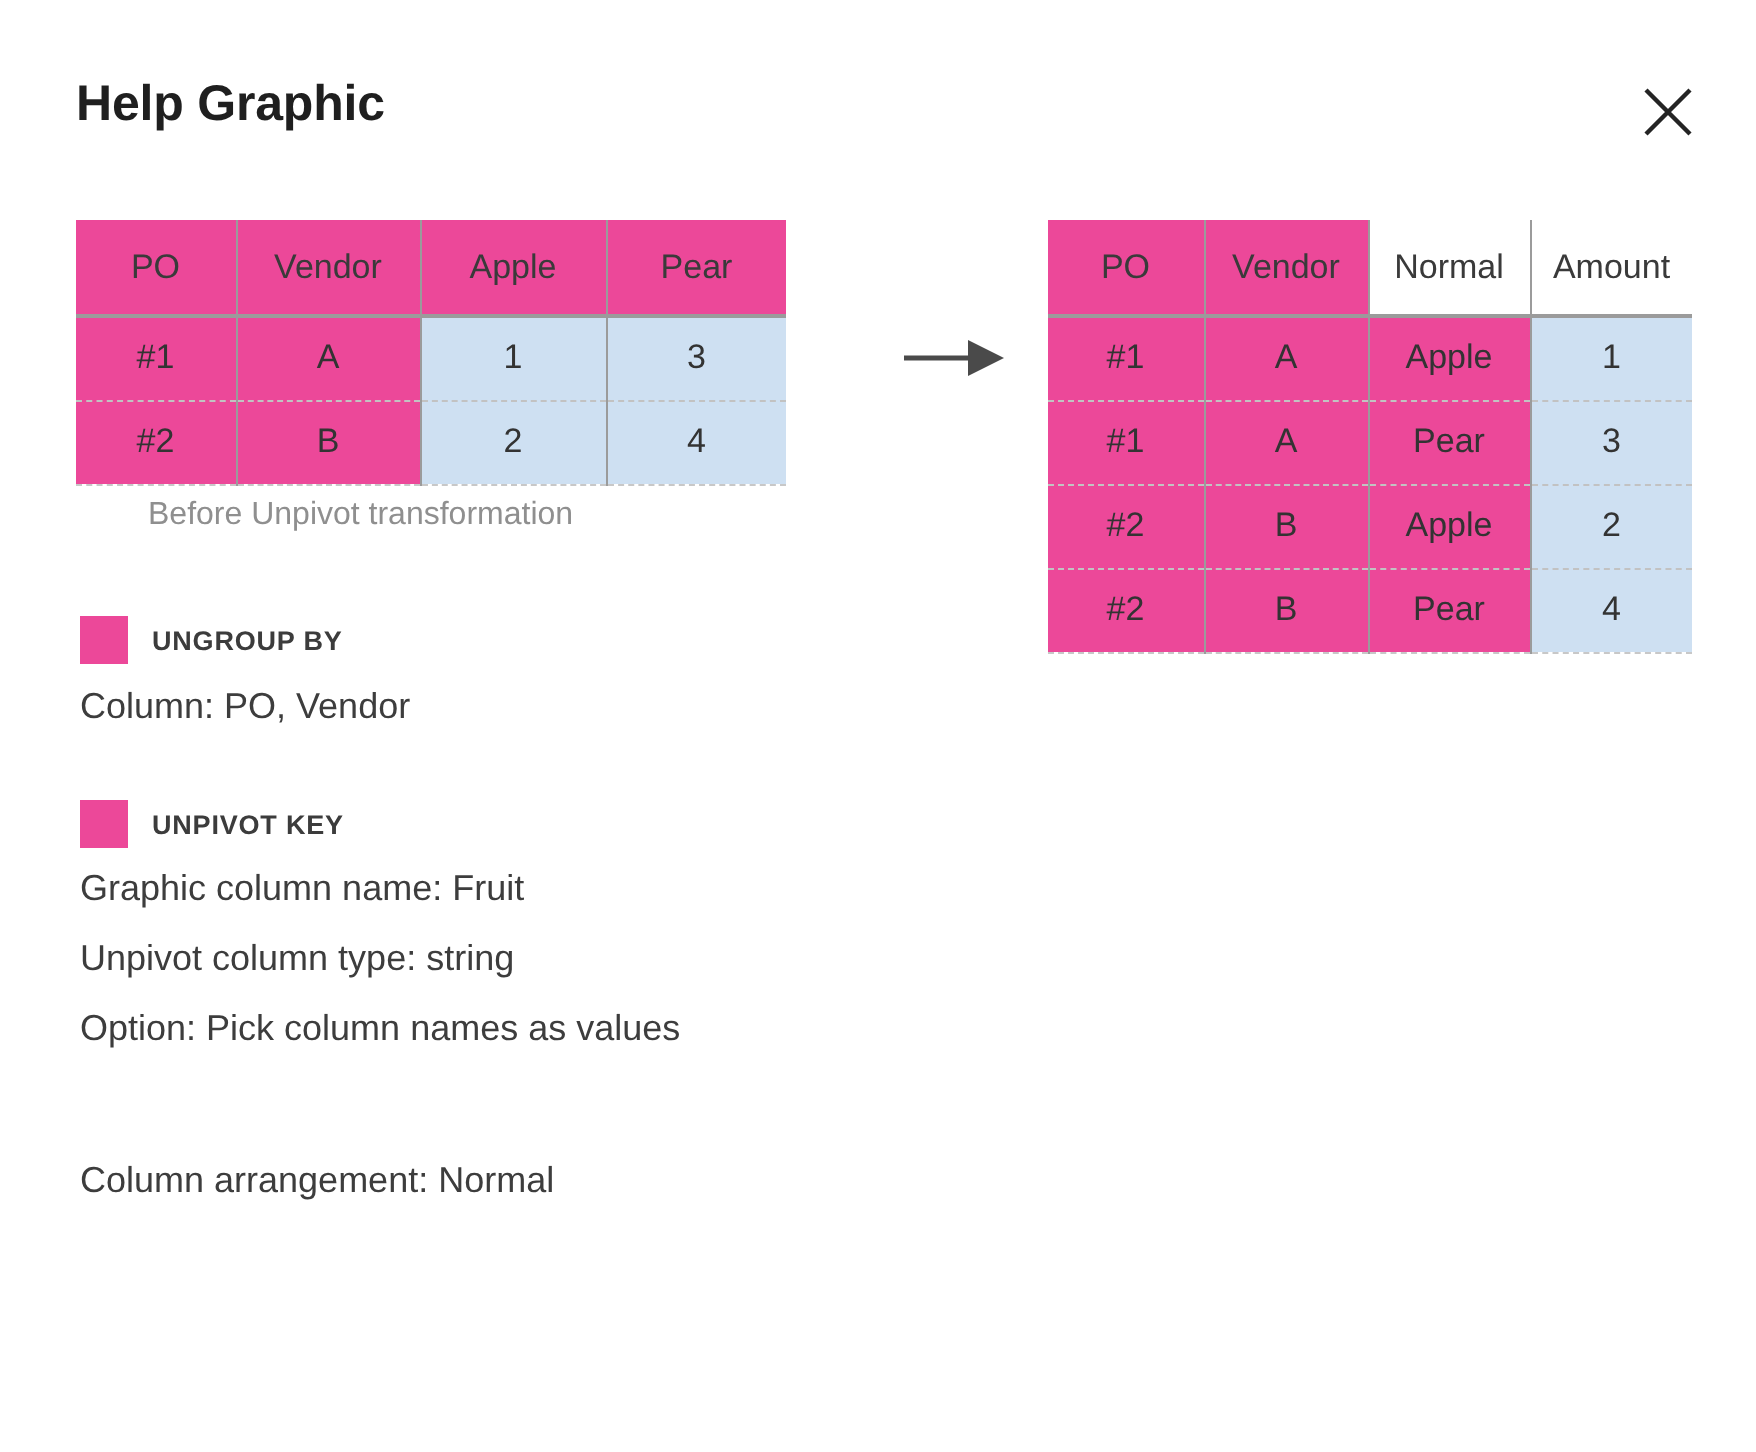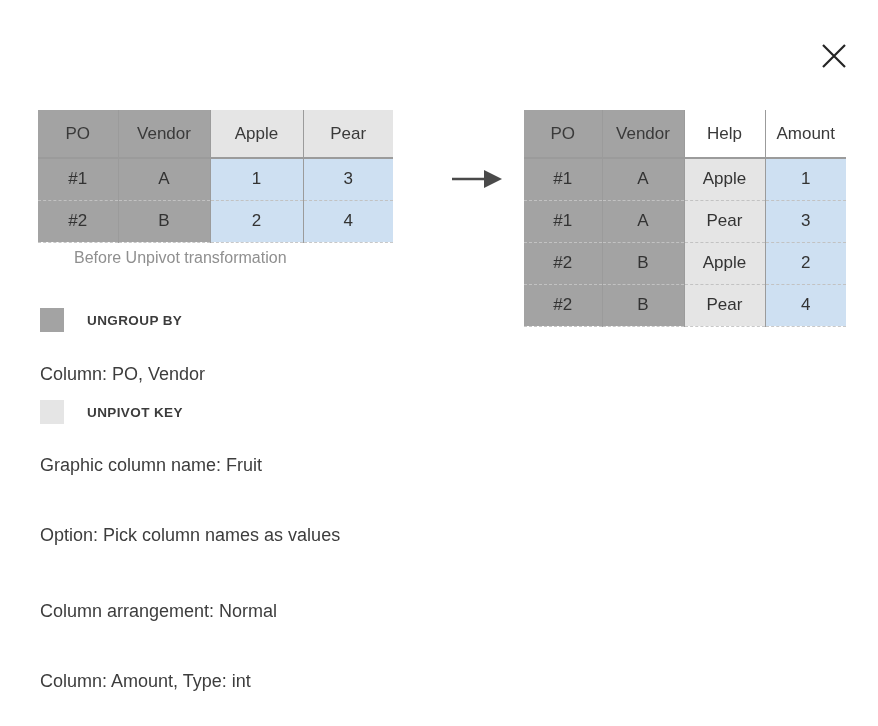--- a/index.html
+++ b/index.html
@@ -53,22 +53,22 @@
     font-size: 17px;
     color: #3a3a3a;
     border-bottom: 2px solid #9b9b9b;
   }
   .tbl .row td {
     height: 42px;
     border-bottom: 1px dashed #c2c2c2;
   }
   .tbl .row.last td { border-bottom: 1px dashed #c8c8c8; }
 
-  .c-gray  { background: #a3a3a3; }
-  .c-green { background: #e5e5e5; }
+  .c-gray  { background: #ec4899; }
+  .c-green { background: #ec4899; }
   .c-blue  { background: #cee0f2; }
   .c-white { background: #ffffff; }
 
   .vsep { border-right: 1px solid #9b9b9b; }
 
   
   #table-before { left: 38px; top: 110px; width: 355px; }
   #table-before col.po     { width: 80px; }
   #table-before col.vendor { width: 92px; }
   #table-before col.apple  { width: 93px; }
@@ -93,55 +93,55 @@
   #caption-after  { left: 550px; top: 340px; }
 
   
   .arrow { position: absolute; left: 452px; top: 168px; }
 
   
   .legend-head {
     position: absolute;
     display: flex;
     align-items: center;
-    gap: 23px;
+    gap: 12px;
     white-space: nowrap;
   }
   .swatch { width: 24px; height: 24px; display: inline-block; }
   .legend-label {
     font-size: 13.5px;
     font-weight: bold;
     color: #3c3c3c;
     letter-spacing: 0.4px;
   }
   .body-line {
     position: absolute;
     font-size: 18px;
     color: #3d3d3d;
     white-space: nowrap;
-    margin-top: 21px;
   }
 
   #legend-ungroup  { left: 40px; top: 308px; }
   #line-ungroup-1  { left: 40px; top: 343px; }
 
   #legend-unpivot  { left: 40px; top: 400px; }
   #line-unpivot-1  { left: 40px; top: 434px; }
   #line-unpivot-2  { left: 40px; top: 469px; }
   #line-unpivot-3  { left: 40px; top: 504px; }
 
   #legend-pivot    { left: 40px; top: 568px; }
   #line-pivot-1    { left: 40px; top: 580px; }
   #line-pivot-2    { left: 40px; top: 650px; }
 </style>
 </head>
 <body>
 
 <div class="page">
 
+  <div class="title">Help Graphic</div>
 
   <button class="close-btn">
     <span>
       <svg width="36" height="36" viewBox="0 0 36 36" aria-hidden="true">
         <path d="M7 7 L29 29 M29 7 L7 29" stroke="#242424" stroke-width="2.2" fill="none"></path>
       </svg>
     </span>
   </button>
 
   <table class="tbl" id="table-before">
@@ -186,21 +186,21 @@
     <colgroup>
       <col class="po">
         <col class="vendor">
         <col class="fruit">
         <col class="amount">
     </colgroup>
     <tbody>
       <tr class="hdr">
         <td class="c-gray vsep">PO</td>
         <td class="c-gray vsep">Vendor</td>
-        <td class="c-white vsep">Help</td>
+        <td class="c-white vsep">Normal</td>
         <td class="c-white">Amount</td>
       </tr>
       <tr class="row">
         <td class="c-gray vsep">#1</td>
         <td class="c-gray vsep">A</td>
         <td class="c-green vsep">Apple</td>
         <td class="c-blue">1</td>
       </tr>
       <tr class="row">
         <td class="c-gray vsep">#1</td>
@@ -228,18 +228,18 @@
     <span class="swatch c-gray"></span>
     <span class="legend-label">UNGROUP BY</span>
   </div>
   <div class="body-line" id="line-ungroup-1">Column: PO, Vendor</div>
 
   <div class="legend-head" id="legend-unpivot">
     <span class="swatch c-green"></span>
     <span class="legend-label">UNPIVOT KEY</span>
   </div>
   <div class="body-line" id="line-unpivot-1">Graphic column name: Fruit</div>
+  <div class="body-line" id="line-unpivot-2">Unpivot column type: string</div>
   <div class="body-line" id="line-unpivot-3">Option: Pick column names as values</div>
 
   <div class="body-line" id="line-pivot-1">Column arrangement: Normal</div>
-  <div class="body-line" id="line-pivot-2">Column: Amount, Type: int</div>
 
 </div>
 
 </body></html>

